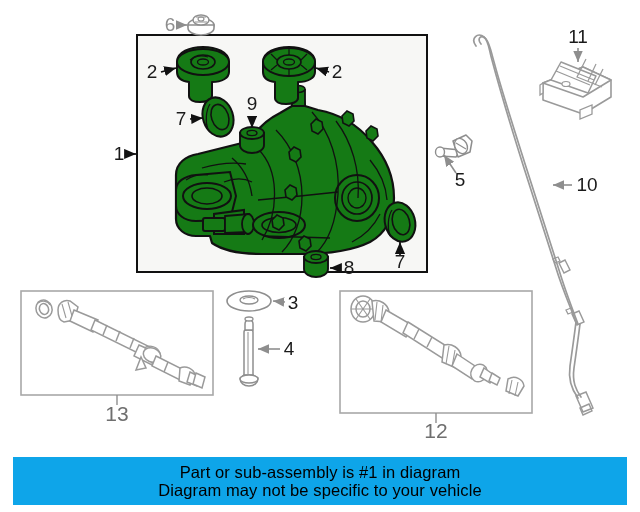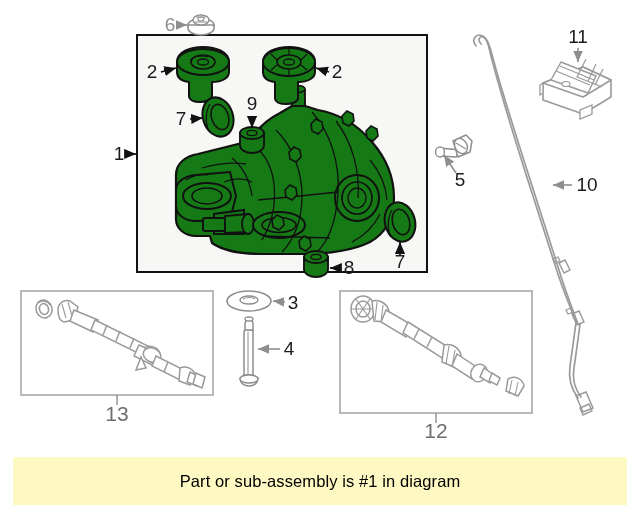--- a/index.html
+++ b/index.html
@@ -36,21 +36,21 @@
   .callout-text.boxnum {
     font-size: 21px;
     fill: #6f6f6f;
   }
   .banner {
     position: absolute;
     left: 13px;
     top: 457px;
     width: 614px;
     height: 48px;
-    background: #fef9c3;
+    background: #0ea5e9;
     color: #000000;
     display: flex;
     flex-direction: column;
     align-items: center;
     justify-content: center;
     line-height: 1.12;
   }
   .banner-line {
     font-family: "Liberation Sans", sans-serif;
     font-size: 16.5px;
@@ -359,13 +359,14 @@
         <text class="callout-text" x="578" y="43" text-anchor="middle">11</text>
         <path d="M578,48 L578,62" stroke="#8e8e8e" stroke-width="1.6" fill="none" marker-end="url(#ah-gray)"></path>
       </g>
 
     </g>
   </svg>
 </div>
 
 <div class="banner">
   <div class="banner-line">Part or sub-assembly is #1 in diagram</div>
+  <div class="banner-line">Diagram may not be specific to your vehicle</div>
 </div>
 
 </body></html>

